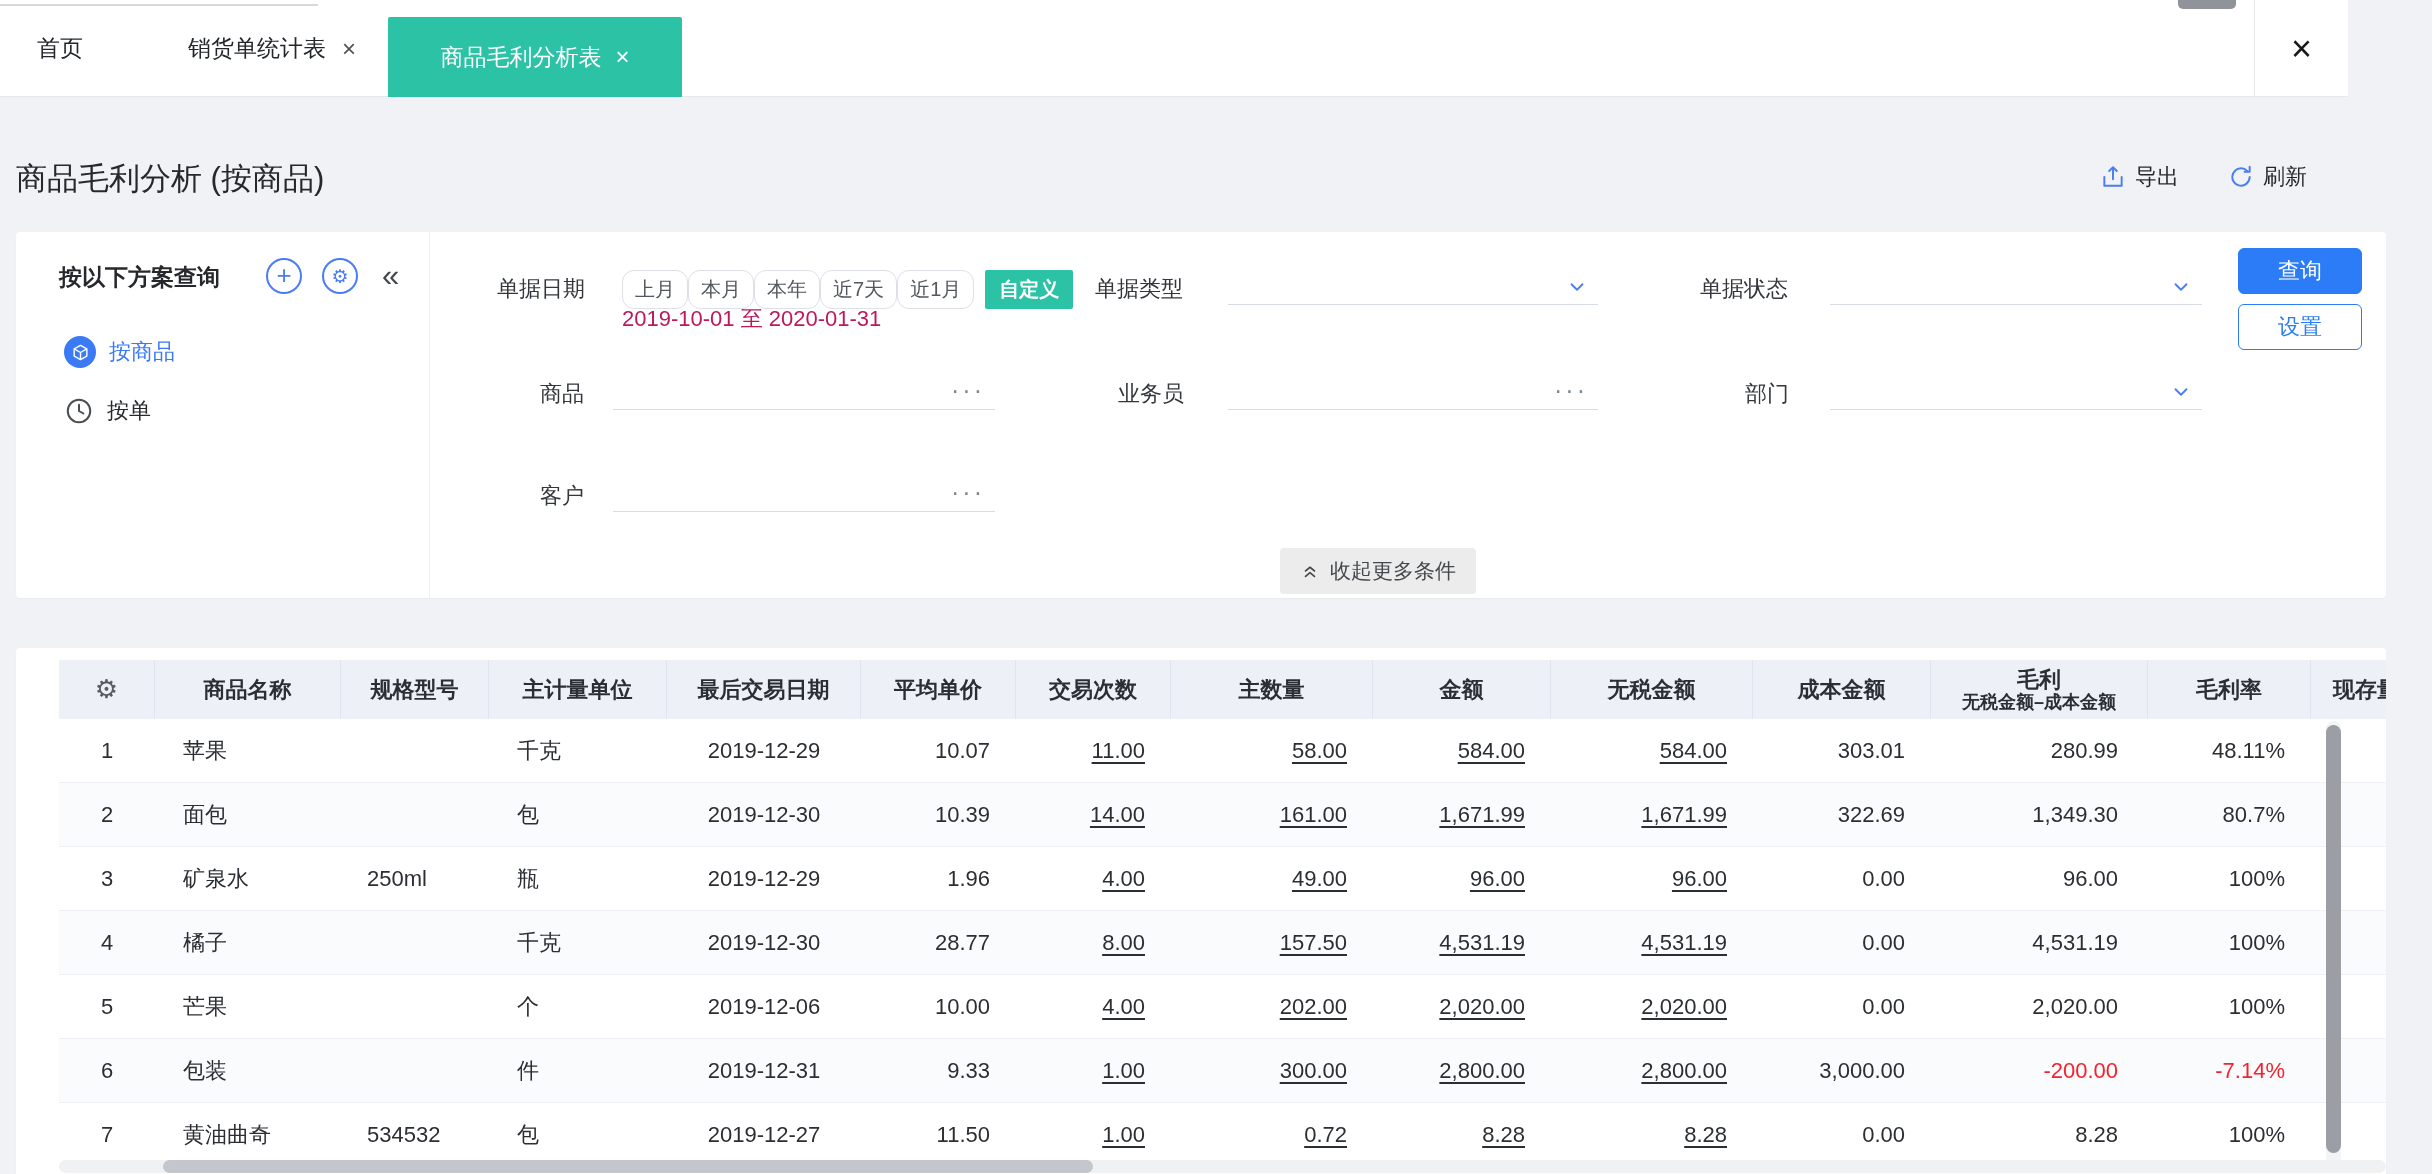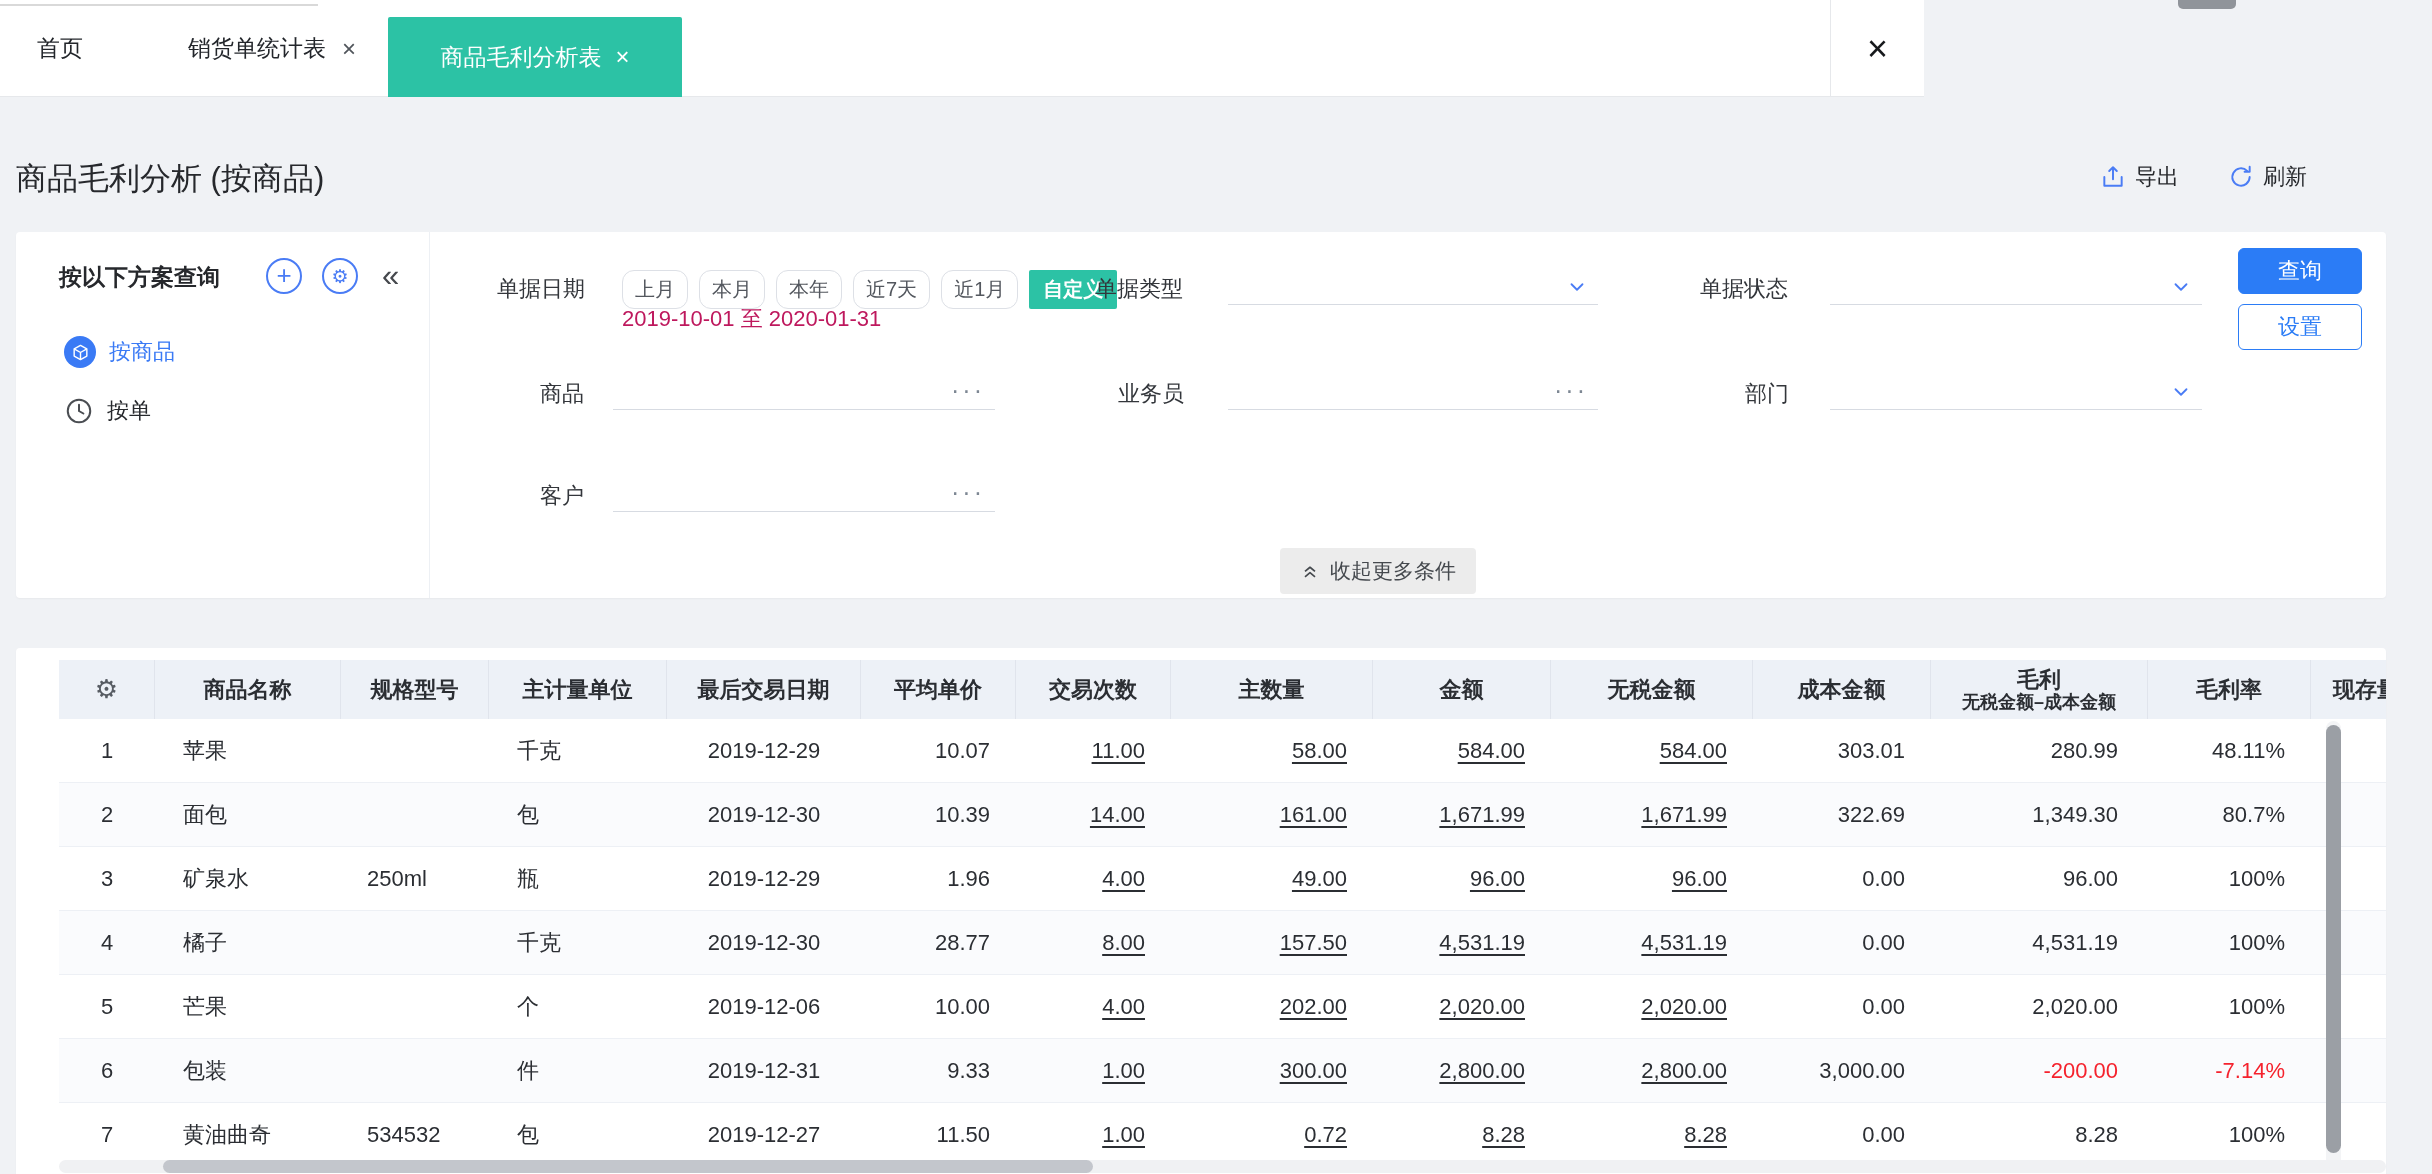--- a/index.html
+++ b/index.html
@@ -4,21 +4,21 @@
 <style>
   * { margin:0; padding:0; box-sizing:border-box; }
   html,body { width:2432px; height:1174px; }
   body {
     position:relative; overflow:hidden;
     background:#f0f2f5;
     font-family:"Liberation Sans","DejaVu Sans",sans-serif;
     color:#1f2329;
   }
   
-  .tabbar { position:absolute; left:0; top:0; width:1924px; height:97px; background:#fff; border-bottom:1px solid #e6e8eb; }
+  .tabbar { position:absolute; left:0; top:0; width:2348px; height:97px; background:#fff; border-bottom:1px solid #e6e8eb; }
   .artifact-line { position:absolute; left:0; top:4px; width:318px; height:2px; background:#d9d9d9; }
   .top-chip { position:absolute; left:2178px; top:0; width:58px; height:9px; background:#90949a; border-radius:0 0 5px 5px; }
   .tab { position:absolute; top:0; height:97px; display:flex; align-items:center; gap:16px; font-size:23px; color:#23262b; cursor:pointer; }
   .tab-home { left:37px; }
   .tab-plain { left:171px;margin-left:17px; }
   .tab-close { font-size:24px; color:#50555b; line-height:1; }
   .tab-active { position:absolute; left:388px; top:17px; width:294px; height:80px; background:#2cc2a5; color:#fff; display:flex; align-items:center; justify-content:center; gap:14px; font-size:23px; border-radius:2px 2px 0 0; cursor:pointer; }
   .tab-active .tab-close { color:#fff; }
   .close-all { position:absolute; right:0; top:0; width:94px; height:97px; border-left:1px solid #e6e8eb; display:flex; align-items:center; justify-content:center; font-size:36px; font-weight:300; color:#17191c; cursor:pointer; }
   
@@ -35,21 +35,21 @@
   .circle-gear { left:306px; top:26px; font-size:19px; }
   .collapse-left { position:absolute; left:366px; top:26px; font-size:31px; color:#45484d; cursor:pointer; line-height:36px; }
   .scheme { position:absolute; left:48px; height:44px; display:flex; align-items:center; gap:13px; font-size:22px; cursor:pointer; }
   .scheme-product { top:98px; color:#3a7af5; }
   .scheme-order { top:157px; color:#26282c; }
   .scheme-badge { width:32px; height:32px; border-radius:50%; background:#3a7af5; display:flex; align-items:center; justify-content:center; }
   .flabel { position:absolute; font-size:22px; color:#33363b; }
   .ul-input { position:absolute; height:44px; border-bottom:1px solid #d7dbe2; display:flex; align-items:flex-end; justify-content:flex-end; padding:0 10px 6px 10px; cursor:pointer; }
   .dots { font-size:25px; letter-spacing:3px; color:#7d8793; line-height:1; }
   .chip-row { position:absolute; left:606px; top:38px; display:flex; gap:11px; align-items:center; }
-  .chips { display:flex; gap:11px; align-items:center; }
+  .chips { display:flex; gap:0; align-items:center; }
   .chip { font-family:inherit; font-size:20px; color:#53575e; background:#fff; border:1px solid #dde0e6; border-radius:12px; padding:5px 12px; cursor:pointer; }
   .chip.custom { background:#2cc2a5; color:#fff; border:none; border-radius:2px; padding:6px 14px; font-weight:700; }
   .date-value { position:absolute; left:606px; top:72px; font-size:22px; color:#be185d; }
   .btn { position:absolute; left:2222px; width:124px; height:46px; border-radius:6px; font-family:inherit; font-size:22px; cursor:pointer; }
   .btn-query { top:16px; background:#2b7cf6; border:1px solid #2b7cf6; color:#fff; }
   .btn-settings { top:72px; background:#fff; border:1px solid #2b7cf6; color:#2b7cf6; }
   .collapse-pill { position:absolute; left:1264px; top:316px; height:46px; background:#ececec; border:none; border-radius:4px; display:flex; align-items:center; gap:10px; padding:0 20px; font-family:inherit; font-size:21px; color:#45494e; cursor:pointer; }
   
   .table-card { position:absolute; left:16px; top:648px; width:2370px; height:526px; background:#fff; border-radius:4px 4px 0 0; overflow:hidden; box-shadow:0 1px 2px rgba(0,0,0,.04); }
   .thead { position:absolute; left:43px; top:12px; width:2327px; height:59px; background:#edf1f7; display:flex; }

